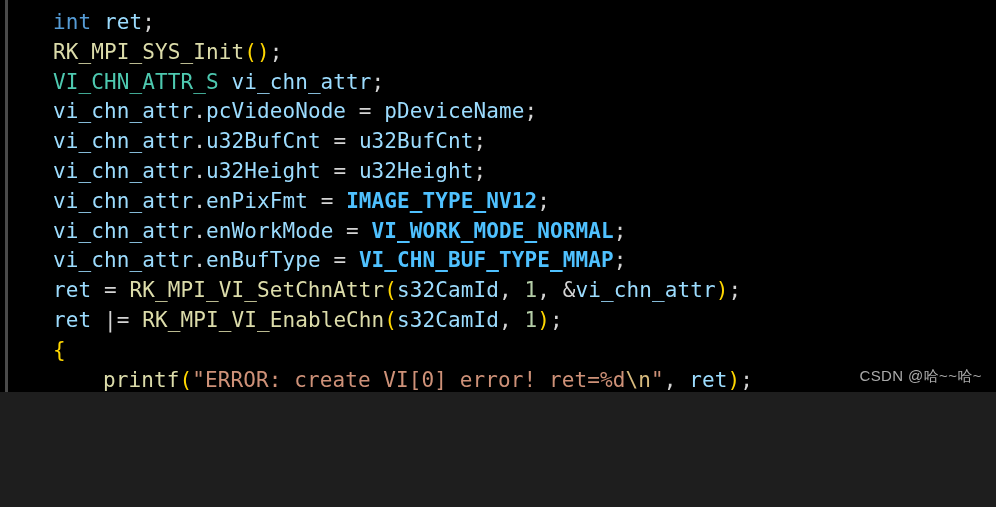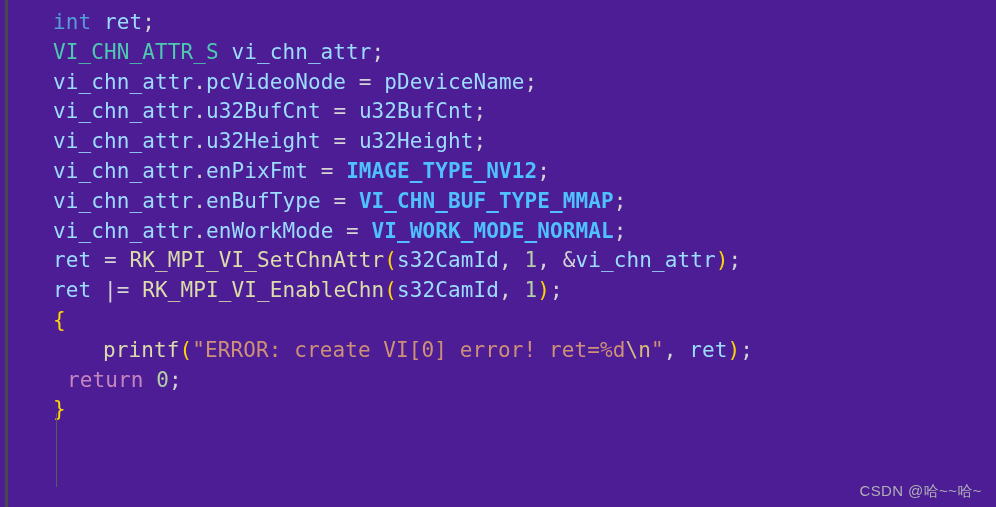--- a/index.html
+++ b/index.html
@@ -3,22 +3,22 @@
 <meta charset="utf-8">
 <style>
   html, body {
     margin: 0;
     padding: 0;
     background: #1e1e1e;
   }
   #editor-root {
     position: relative;
     width: 996px;
-    height: 507px;
-    background: #4c1d95;
+    height: 392px;
+    background: #000000;
     overflow: hidden;
     font-family: "DejaVu Sans Mono", "Liberation Mono", monospace;
   }
   
   .left-rule {
     position: absolute;
     left: 5px;
     top: 0;
     width: 3px;
     height: 507px;
@@ -79,27 +79,28 @@
 </style>
 </head>
 <body>
 
 <div id="editor-root">
 
   <div class="left-rule"></div>
 
   <div class="code-area" id="code-area">
       <div class="line"><span class="tok-keyword">int</span><span class="tok-plain"> </span><span class="tok-var">ret</span><span class="tok-plain">;</span></div>
+      <div class="line"><span class="tok-func">RK_MPI_SYS_Init</span><span class="tok-bracket">(</span><span class="tok-bracket">)</span><span class="tok-plain">;</span></div>
       <div class="line"><span class="tok-type">VI_CHN_ATTR_S</span><span class="tok-plain"> </span><span class="tok-var">vi_chn_attr</span><span class="tok-plain">;</span></div>
       <div class="line"><span class="tok-var">vi_chn_attr</span><span class="tok-plain">.</span><span class="tok-var">pcVideoNode</span><span class="tok-op"> = </span><span class="tok-var">pDeviceName</span><span class="tok-plain">;</span></div>
       <div class="line"><span class="tok-var">vi_chn_attr</span><span class="tok-plain">.</span><span class="tok-var">u32BufCnt</span><span class="tok-op"> = </span><span class="tok-var">u32BufCnt</span><span class="tok-plain">;</span></div>
       <div class="line"><span class="tok-var">vi_chn_attr</span><span class="tok-plain">.</span><span class="tok-var">u32Height</span><span class="tok-op"> = </span><span class="tok-var">u32Height</span><span class="tok-plain">;</span></div>
       <div class="line"><span class="tok-var">vi_chn_attr</span><span class="tok-plain">.</span><span class="tok-var">enPixFmt</span><span class="tok-op"> = </span><span class="tok-const">IMAGE_TYPE_NV12</span><span class="tok-plain">;</span></div>
+      <div class="line"><span class="tok-var">vi_chn_attr</span><span class="tok-plain">.</span><span class="tok-var">enWorkMode</span><span class="tok-op"> = </span><span class="tok-const">VI_WORK_MODE_NORMAL</span><span class="tok-plain">;</span></div>
       <div class="line"><span class="tok-var">vi_chn_attr</span><span class="tok-plain">.</span><span class="tok-var">enBufType</span><span class="tok-op"> = </span><span class="tok-const">VI_CHN_BUF_TYPE_MMAP</span><span class="tok-plain">;</span></div>
-      <div class="line"><span class="tok-var">vi_chn_attr</span><span class="tok-plain">.</span><span class="tok-var">enWorkMode</span><span class="tok-op"> = </span><span class="tok-const">VI_WORK_MODE_NORMAL</span><span class="tok-plain">;</span></div>
       <div class="line"><span class="tok-var">ret</span><span class="tok-op"> = </span><span class="tok-func">RK_MPI_VI_SetChnAttr</span><span class="tok-bracket">(</span><span class="tok-var">s32CamId</span><span class="tok-plain">, </span><span class="tok-number">1</span><span class="tok-plain">, </span><span class="tok-plain">&amp;</span><span class="tok-var">vi_chn_attr</span><span class="tok-bracket">)</span><span class="tok-plain">;</span></div>
       <div class="line"><span class="tok-var">ret</span><span class="tok-plain"> </span><span class="tok-op">|=</span><span class="tok-plain"> </span><span class="tok-func">RK_MPI_VI_EnableChn</span><span class="tok-bracket">(</span><span class="tok-var">s32CamId</span><span class="tok-plain">, </span><span class="tok-number">1</span><span class="tok-bracket">)</span><span class="tok-plain">;</span></div>
       <div class="line"><span class="tok-bracket">{</span></div>
       <div class="line" style="padding-left: 103px;"><span class="tok-func">printf</span><span class="tok-bracket">(</span><span class="tok-string">"ERROR: create VI[0] error! ret=%d</span><span class="tok-escape">\n</span><span class="tok-string">"</span><span class="tok-plain">, </span><span class="tok-var">ret</span><span class="tok-bracket">)</span><span class="tok-plain">;</span></div>
       <div class="line" style="padding-left: 67px;"><span class="tok-control">return</span><span class="tok-plain"> </span><span class="tok-number">0</span><span class="tok-plain">;</span></div>
       <div class="line"><span class="tok-bracket">}</span></div>
     </div>
 
   <div class="indent-guide ig-1"></div>
 

